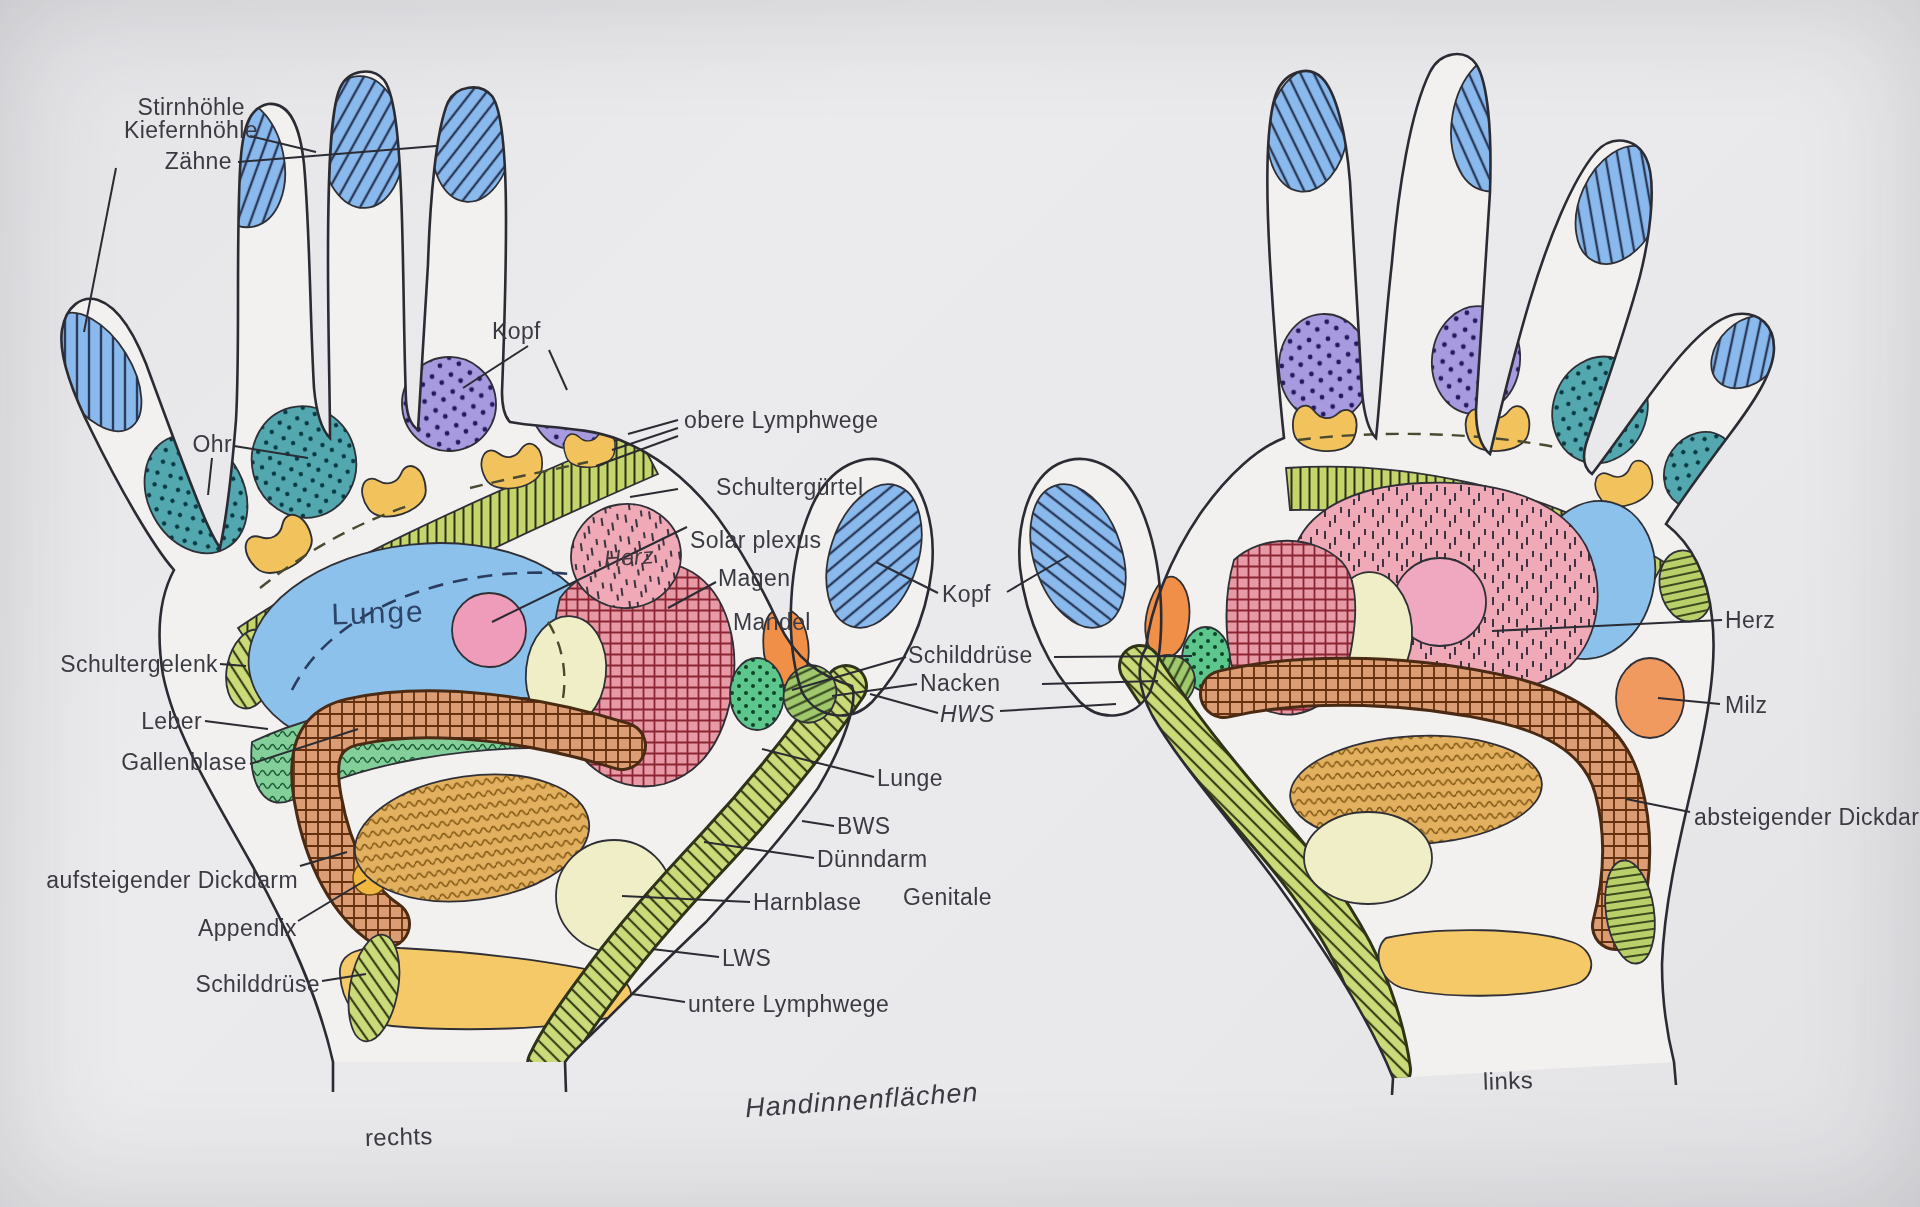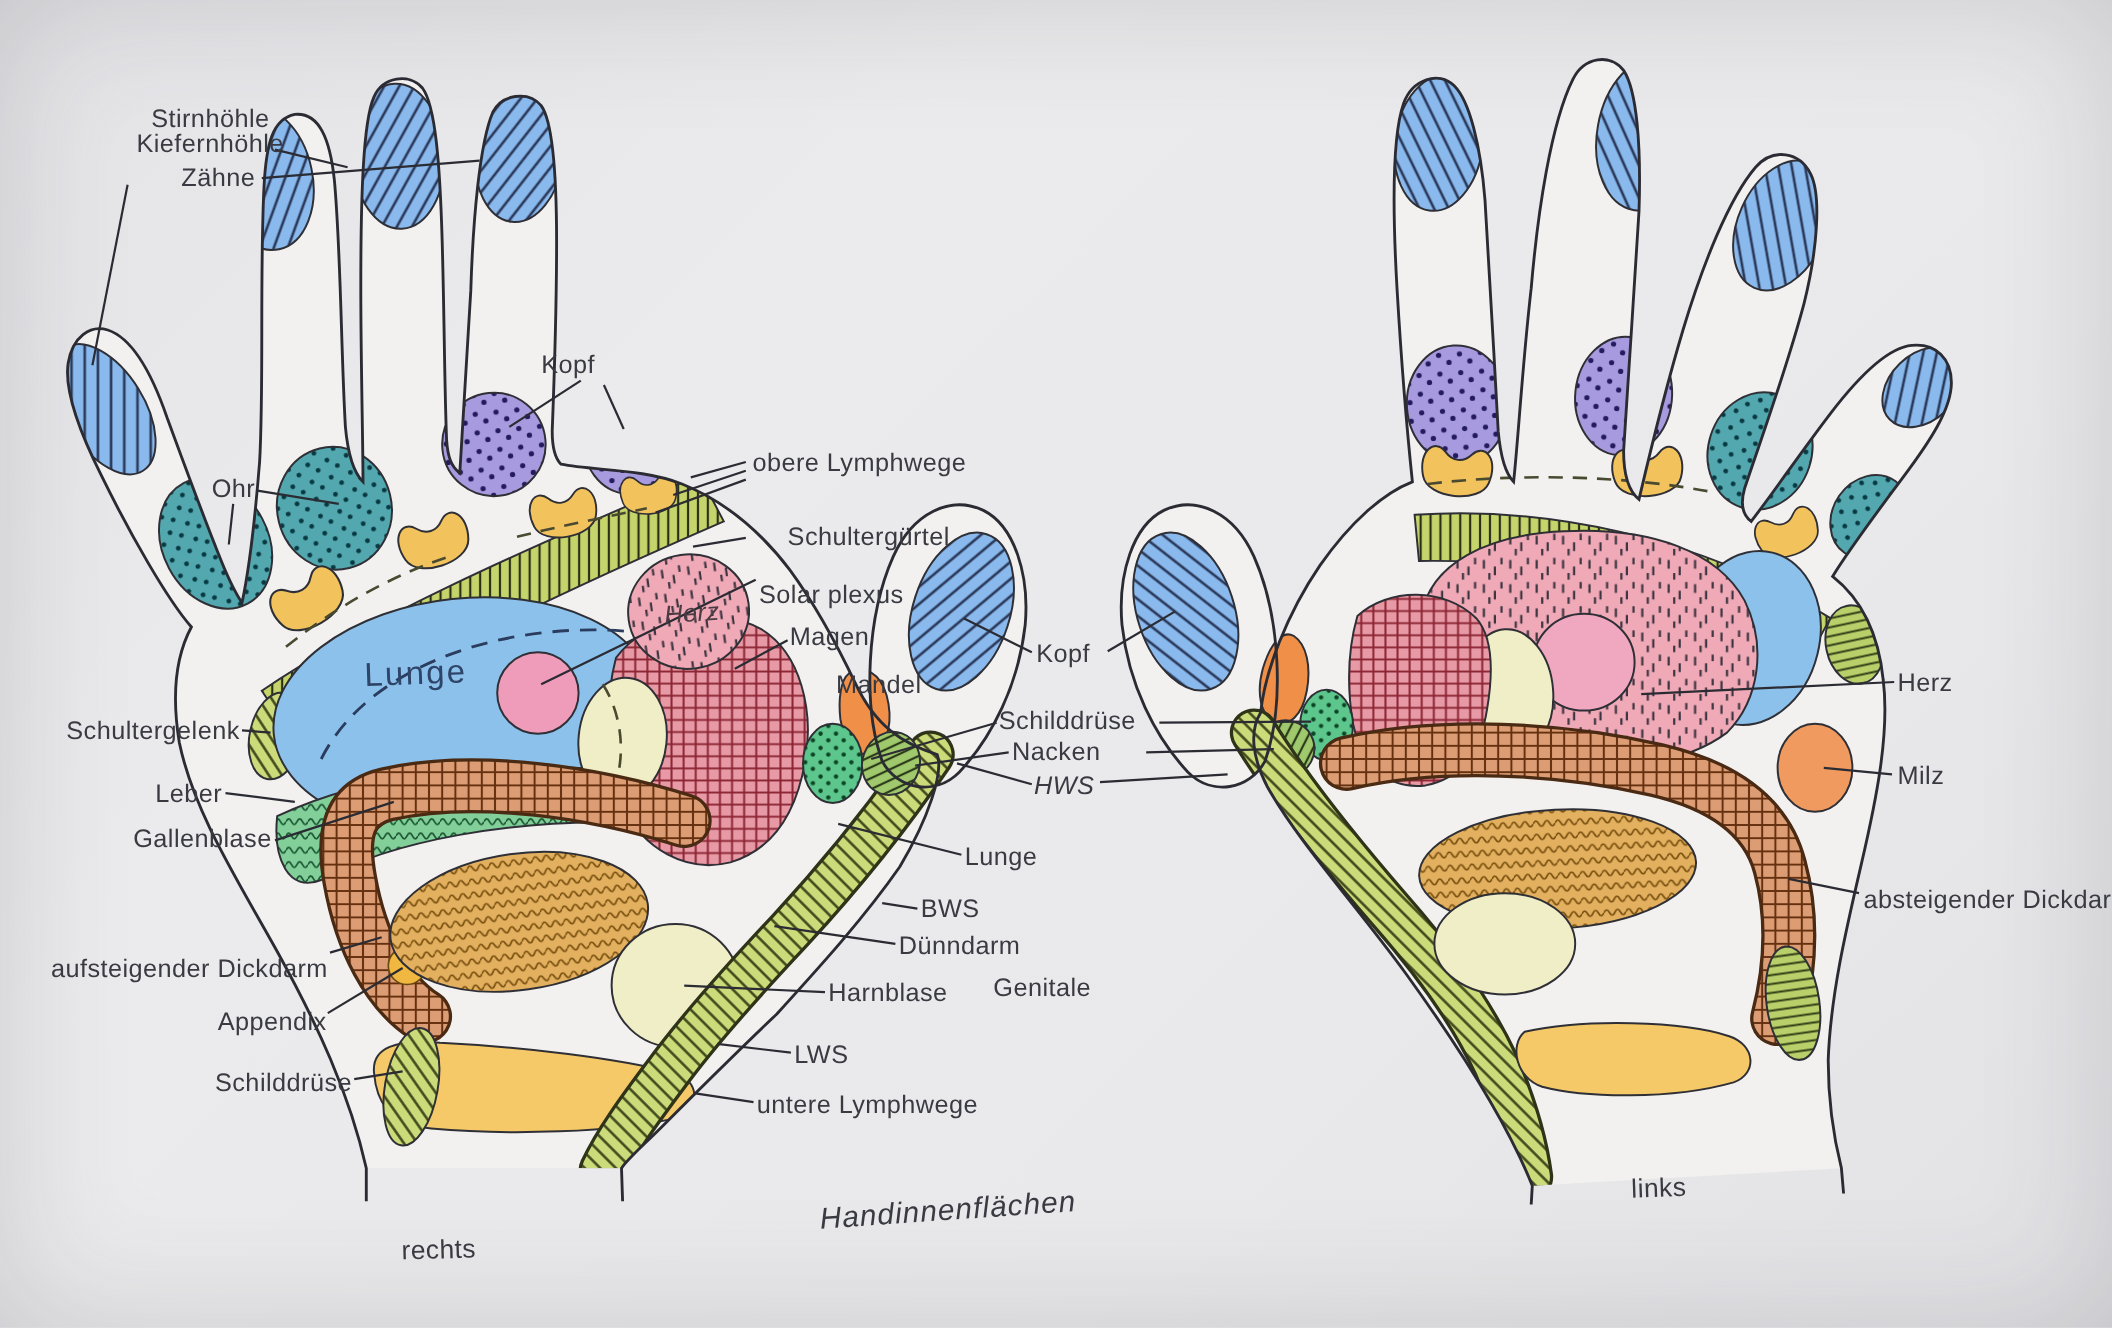--- a/index.html
+++ b/index.html
@@ -256,21 +256,21 @@
 <div class="lbl rt" style="right:1673px;top:750px;">Gallenblase</div>
 <div class="lbl rt" style="right:1622px;top:868px;">aufsteigender Dickdarm</div>
 <div class="lbl rt" style="right:1623px;top:916px;">Appendix</div>
 <div class="lbl rt" style="right:1600px;top:972px;">Schilddrüse</div>
 
 <div class="lbl" style="left:492px;top:319px;">Kopf</div>
 <div class="lbl" style="left:684px;top:408px;">obere Lymphwege</div>
 <div class="lbl" style="left:704px;top:475px;margin-left:12px;">Schultergürtel</div>
 <div class="lbl" style="left:690px;top:528px;">Solar plexus</div>
 <div class="lbl" style="left:718px;top:566px;">Magen</div>
-<div class="lbl" style="left:729px;top:610px;padding-left:31px;">Mandel</div>
+<div class="lbl" style="left:702px;top:610px;padding-left:31px;">Mandel</div>
 <div class="lbl" style="left:942px;top:582px;">Kopf</div>
 <div class="lbl" style="left:908px;top:643px;">Schilddrüse</div>
 <div class="lbl" style="left:920px;top:671px;">Nacken</div>
 <div class="lbl" style="left:940px;top:702px;font-style:italic;">HWS</div>
 <div class="lbl" style="left:877px;top:766px;">Lunge</div>
 <div class="lbl" style="left:837px;top:814px;">BWS</div>
 <div class="lbl" style="left:817px;top:847px;">Dünndarm</div>
 <div class="lbl" style="left:753px;top:890px;">Harnblase</div>
 <div class="lbl" style="left:903px;top:885px;">Genitale</div>
 <div class="lbl" style="left:722px;top:946px;">LWS</div>

